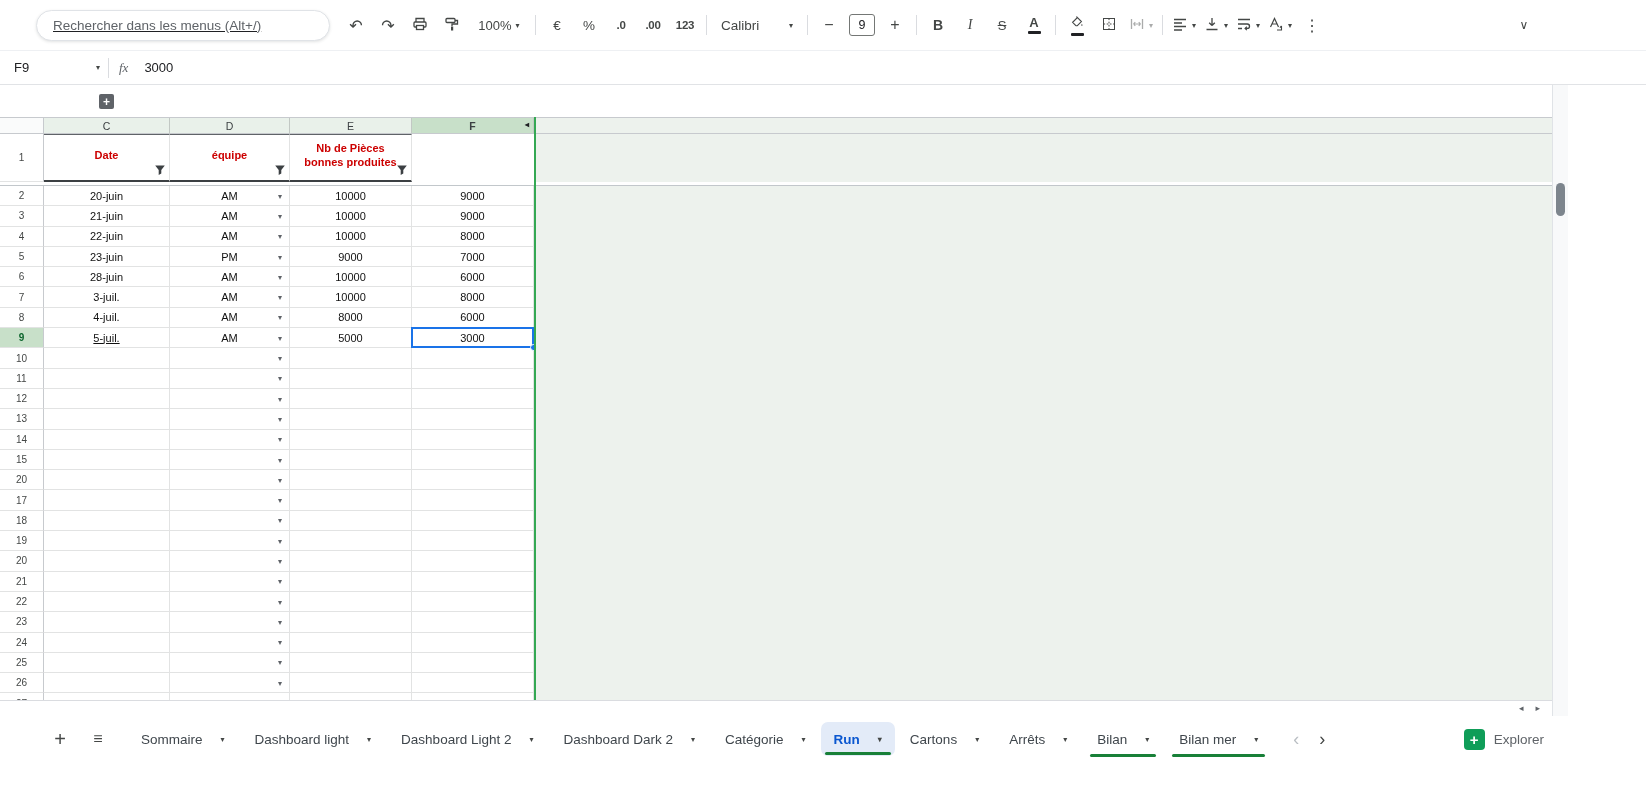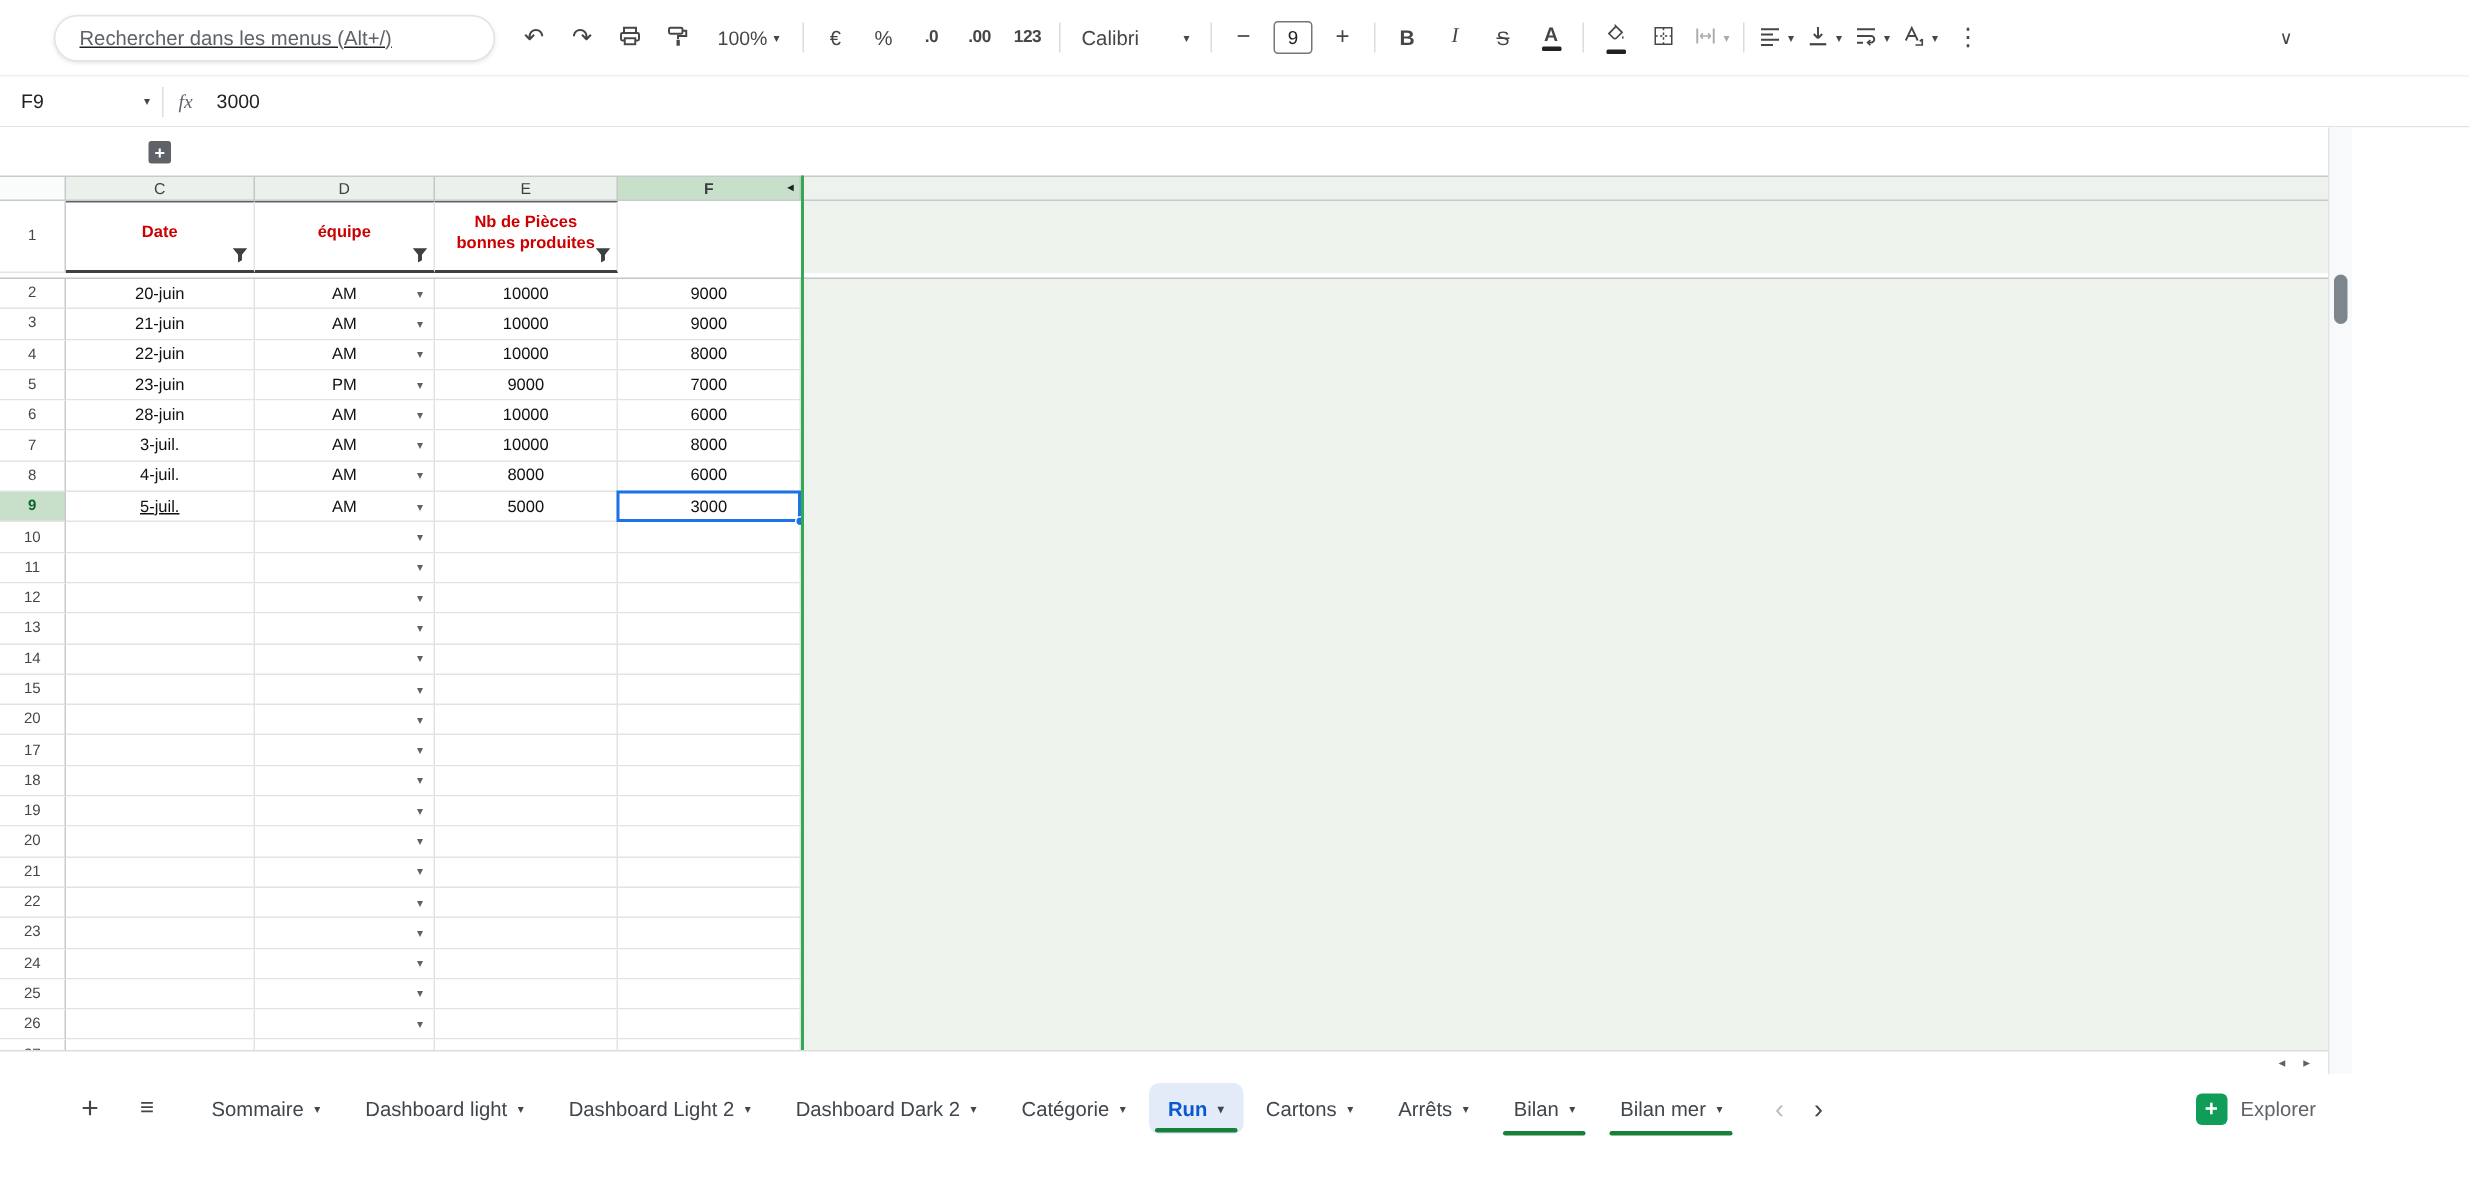--- a/index.html
+++ b/index.html
@@ -81,21 +81,21 @@
   .vthumb{position:absolute;left:3px;top:98px;width:9px;height:33px;background:#7d858d;border-radius:5px;}
   .hscroll-strip{position:absolute;left:0;top:615px;width:1552px;height:16px;background:#fff;border-top:1px solid #dadce0;
                  display:flex;align-items:center;justify-content:flex-end;gap:12px;padding-right:12px;}
   .hs-btn{font-size:9px;color:#5f6368;line-height:1;}
 
   
   .tabbar{position:absolute;left:0;top:716px;width:1568px;height:46px;background:#fff;display:flex;align-items:center;padding-left:46px;}
   .tb-add{font-size:20px;color:#444746;width:28px;height:28px;display:flex;align-items:center;justify-content:center;}
   .tb-menu{font-size:16px;color:#444746;width:28px;height:28px;margin-left:10px;display:flex;align-items:center;justify-content:center;}
   .tabs{display:flex;height:100%;align-items:stretch;overflow:hidden;max-width:1150px;margin-left:14px;}
-  .tab{position:relative;display:flex;align-items:center;gap:7px;padding:0 15px;font-size:13.5px;color:#3f464c;flex:none;}
+  .tab{position:relative;display:flex;align-items:center;gap:18px;padding:0 15px;font-size:13.5px;color:#3f464c;flex:none;}
   .tab-dd{font-size:8px;color:#444746;}
   .tab.active{background:#e3ebf8;border-radius:7px;color:#0b57d0;font-weight:700;margin:6px 0;padding:0 13px;}
   .tab-color{position:absolute;bottom:5px;left:8px;right:8px;height:3px;border-radius:2px;}
   .tab.active .tab-color{bottom:1px;left:4px;right:4px;}
   .tab-nav{display:flex;gap:20px;margin-left:20px;font-size:18px;align-items:center;}
   .nav-prev{color:#b9bec3;}
   .nav-next{color:#444746;}
   .explore{margin-left:auto;margin-right:24px;display:flex;align-items:center;gap:9px;}
   .explore-icon{width:21px;height:21px;border-radius:4px;background:#0f9d58;color:#fff;font-size:15px;font-weight:700;
                 display:flex;align-items:center;justify-content:center;line-height:1;}

